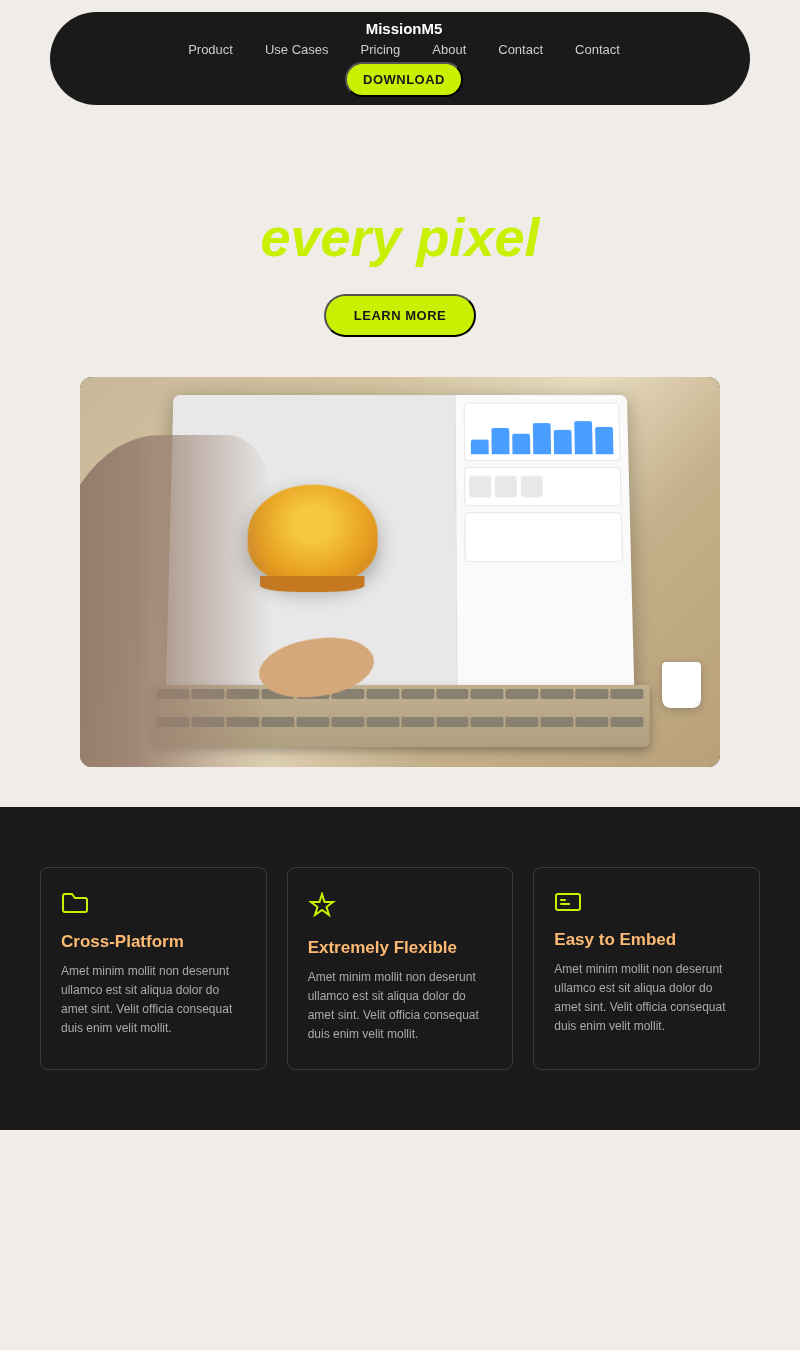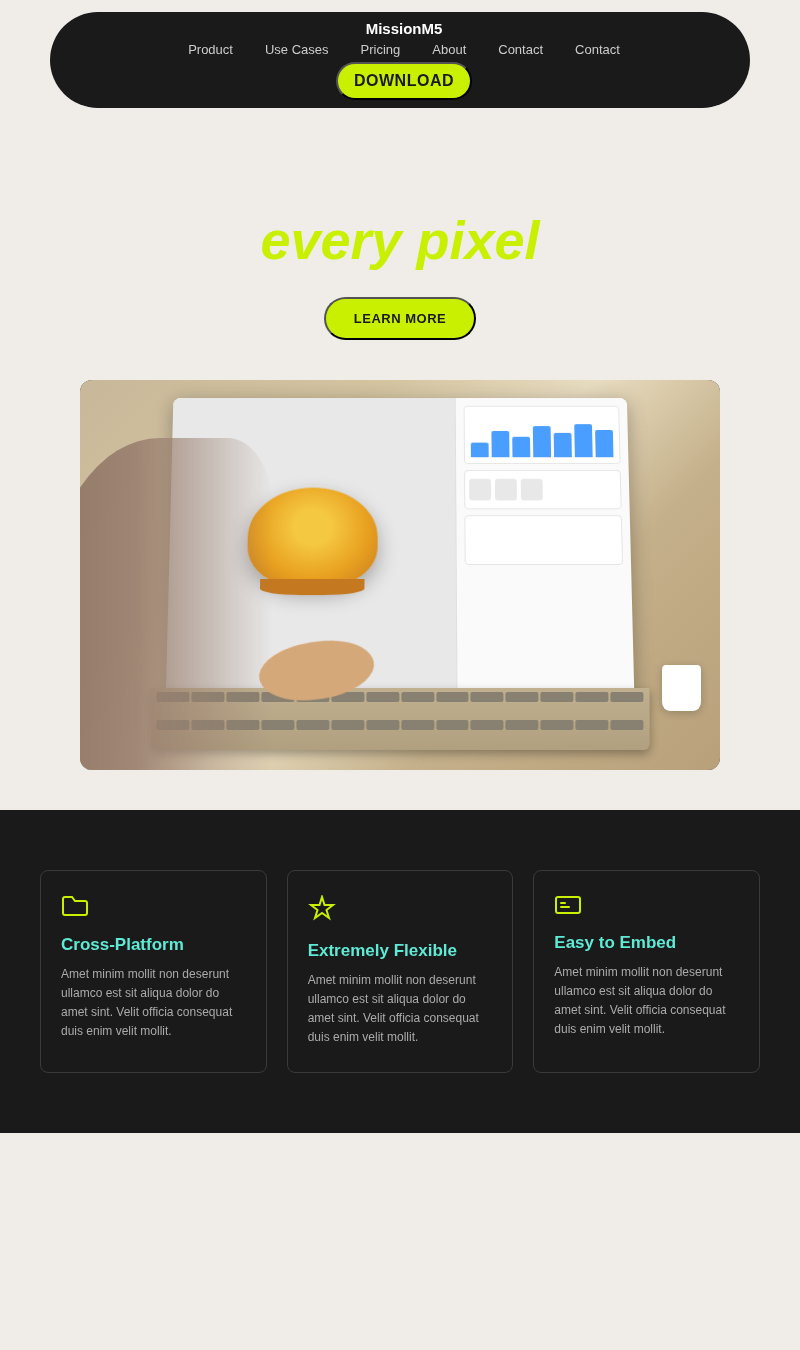--- a/index.html
+++ b/index.html
@@ -37,21 +37,21 @@
       padding: 5px 10px;
       cursor: pointer;
       border-radius: 20px;
       transition: color 0.2s;
       white-space: nowrap;
     }
     .nav-download {
       background: #c8f000;
       color: #1a1a1a;
       font-weight: 700;
-      font-size: 16px;
+      font-size: 13px;
       padding: 8px 16px;
       border-radius: 20px;
       cursor: pointer;
       white-space: nowrap;
       letter-spacing: 0.5px;
     }
 
     
     .hero {
       text-align: center;
@@ -282,21 +282,21 @@
       border-radius: 8px;
       padding: 24px 20px;
       background: #1a1a1a;
     }
     .feature-icon {
       font-size: 22px;
       color: #c8f000;
       margin-bottom: 12px;
     }
     .feature-title {
-      color: #5eead4;
+      color: #fdba74;
       font-size: 17px;
       font-weight: 700;
       margin-bottom: 10px;
     }
     .feature-desc {
       color: #aaa;
       font-size: 12px;
       line-height: 1.6;
     }
 

